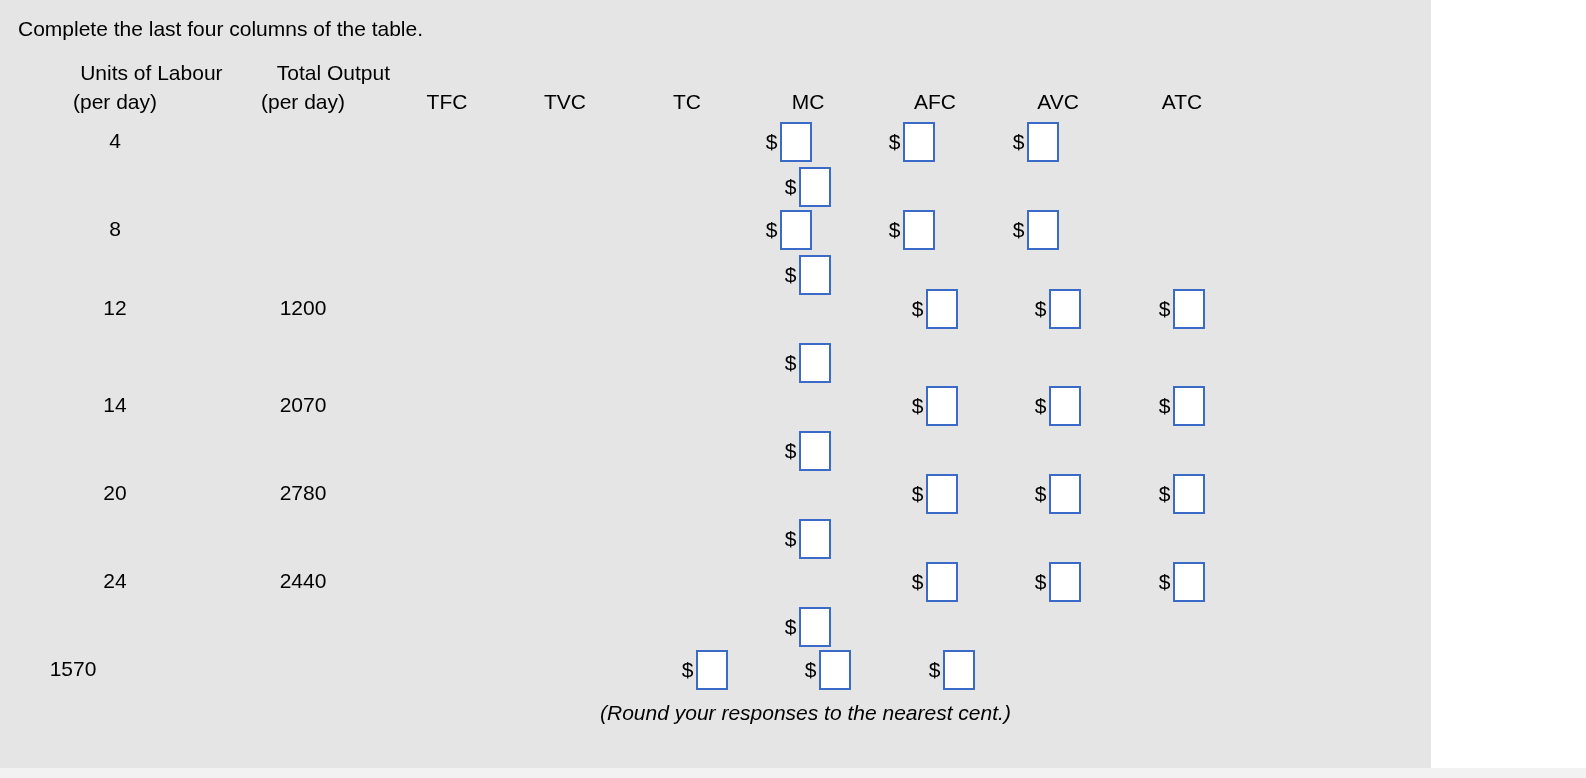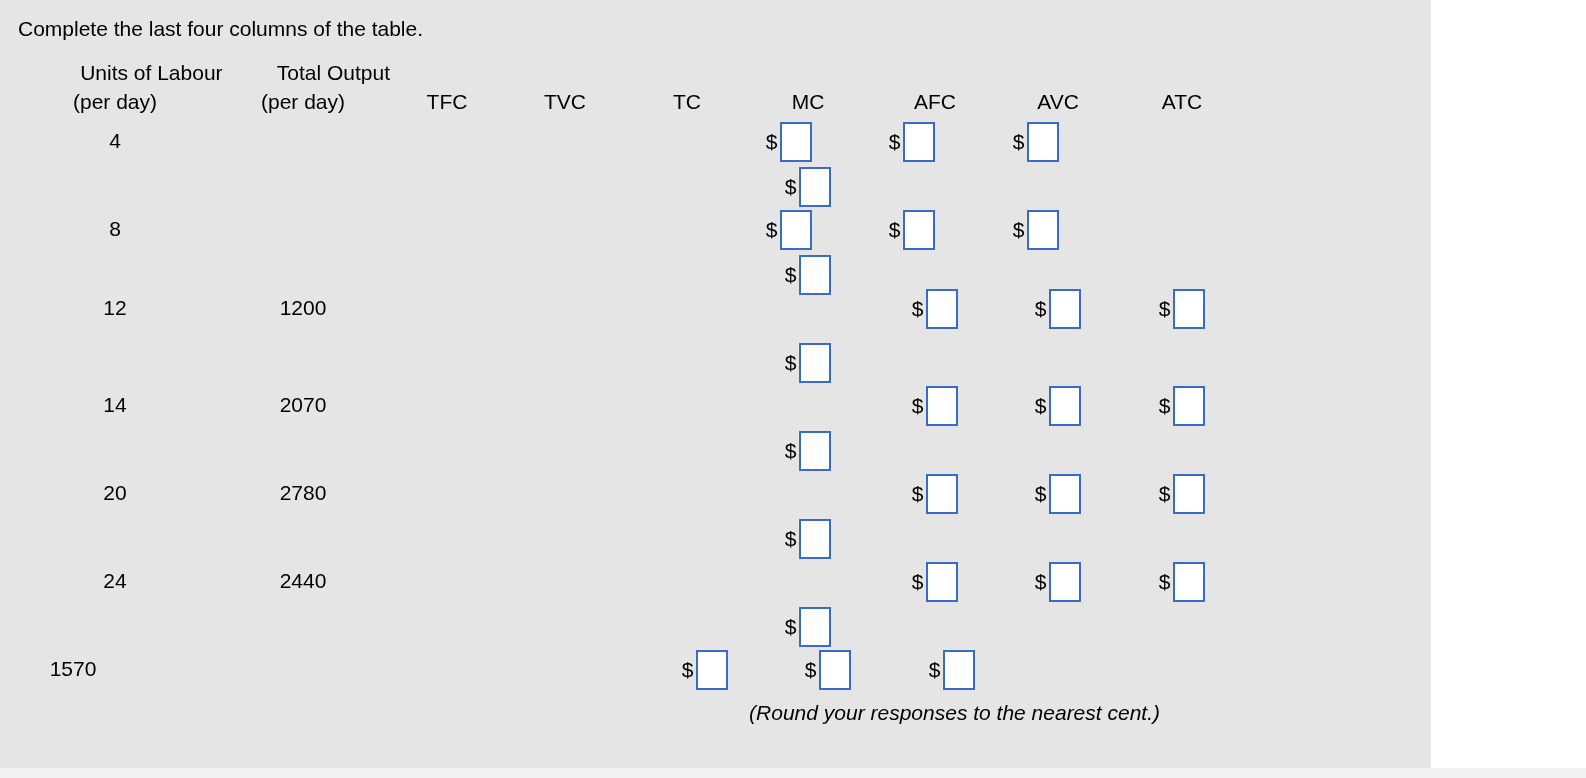--- a/index.html
+++ b/index.html
@@ -23,21 +23,21 @@
   .row .c { line-height:44px; }
 
   .grp { display:inline-flex; align-items:center; justify-content:center; height:44px; vertical-align:middle; }
   .ds { font-size:21px; line-height:44px; }
   .box { width:32px; height:40px; border:2px solid #3A6BC8; background:#fff; margin-left:3px;
          border-radius:0; font-size:18px; text-align:center; outline:none; padding:0; }
 
   .mcgrp { position:absolute; left:762px; width:92px; height:44px;
            display:flex; align-items:center; justify-content:center; }
 
-  .note { position:absolute; left:600px; top:701px; width:560px; text-align:right;
+  .note { position:absolute; left:600px; top:701px; width:560px; text-align:left;
           font-size:21px; font-style:italic; }
 
   .bottom-bar { position:absolute; left:0; bottom:0; width:1586px; height:10px; background:#F2F2F2; }
 </style>
 </head>
 <body>
 
 <div class="screen">
 
   <div class="instruction">Complete the last four columns of the table.</div>

